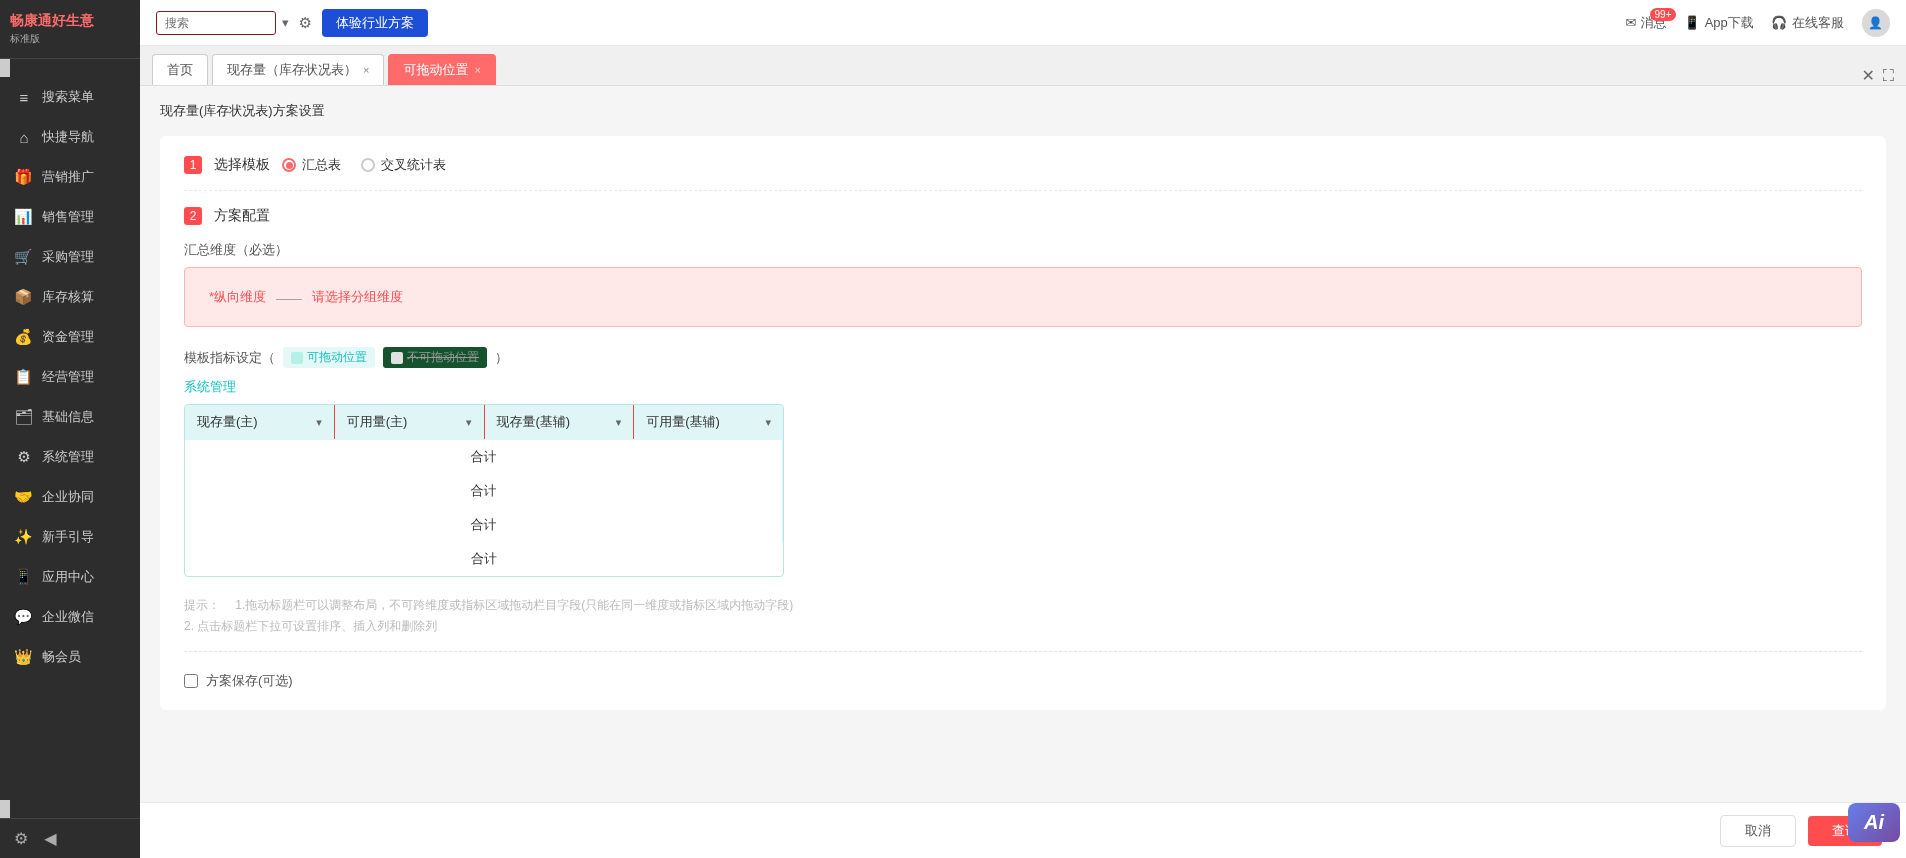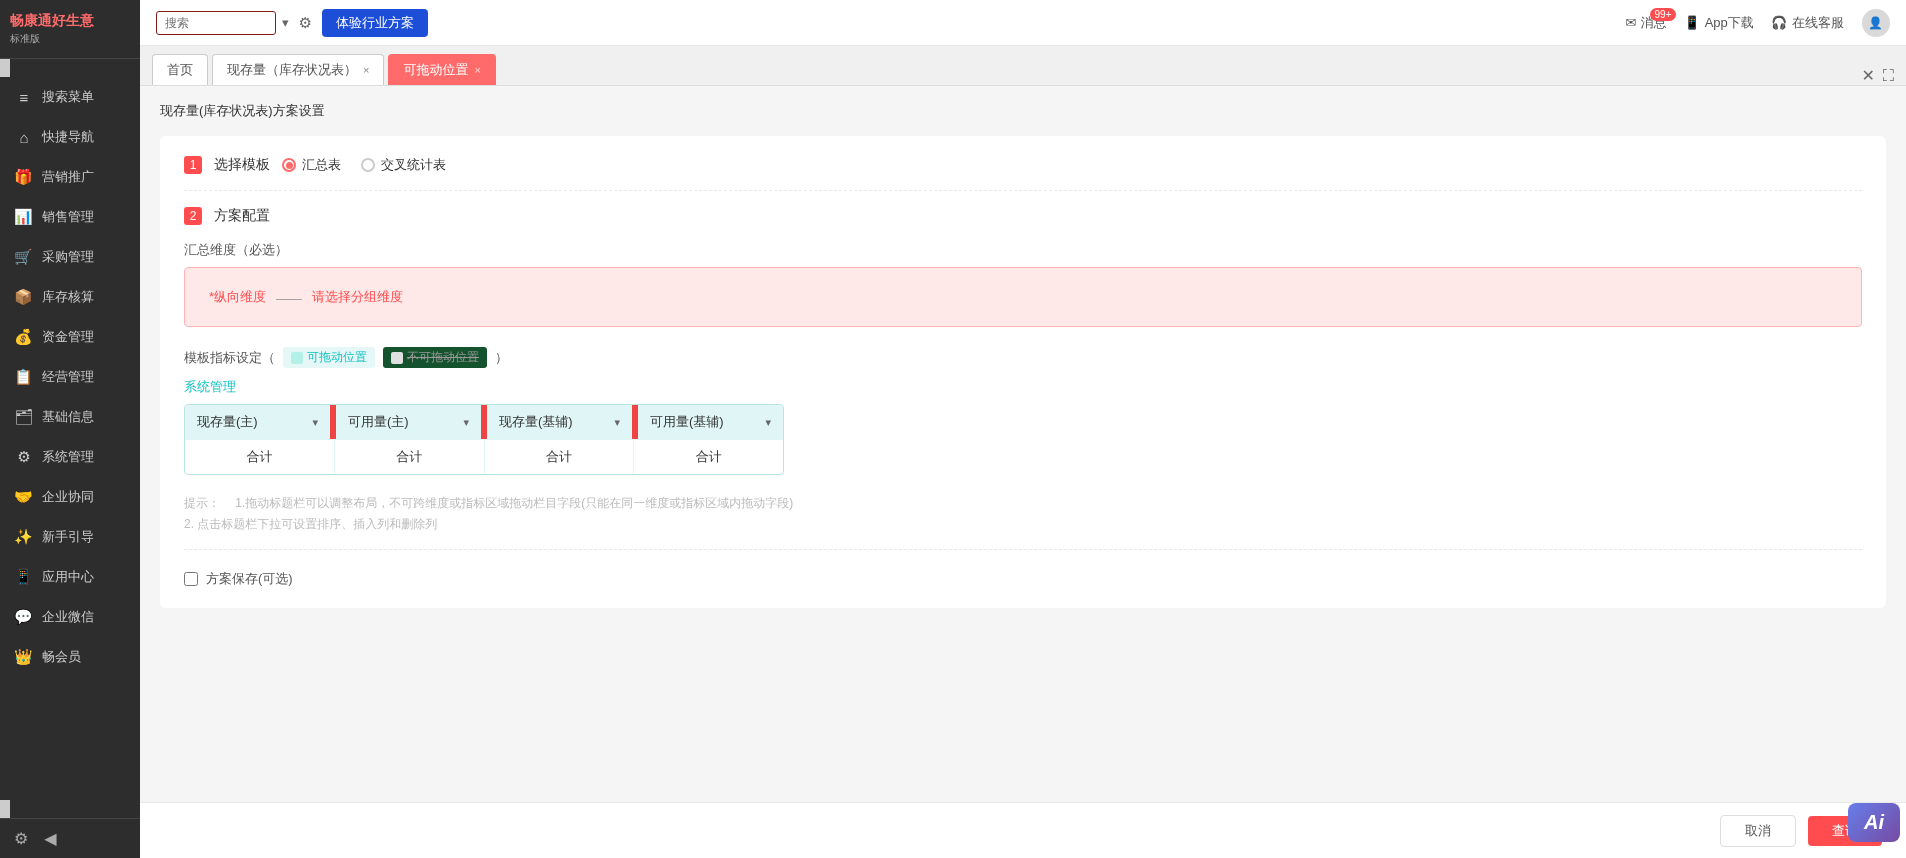--- a/index.html
+++ b/index.html
@@ -251,26 +251,27 @@
       background: #e0f5f5;
     }
     .stats-table-header .col {
       flex: 1;
       padding: 8px 12px;
       font-size: 13px;
       color: #333;
       display: flex;
       align-items: center;
       justify-content: space-between;
-      border-right: 6px solid #ef4444;
+      border-right: 1px solid #ef4444;
     }
     .stats-table-header .col:last-child { border-right: none; }
     .stats-table-row {
       display: flex;
       border-top: 1px solid #e0f5f5;
+      flex-direction: column;
     }
     .stats-table-row .col {
       flex: 1;
       padding: 8px 12px;
       text-align: center;
       font-size: 13px;
       color: #333;
       border-right: 1px solid #e0f5f5;
     }
     .stats-table-row .col:last-child { border-right: none; }

